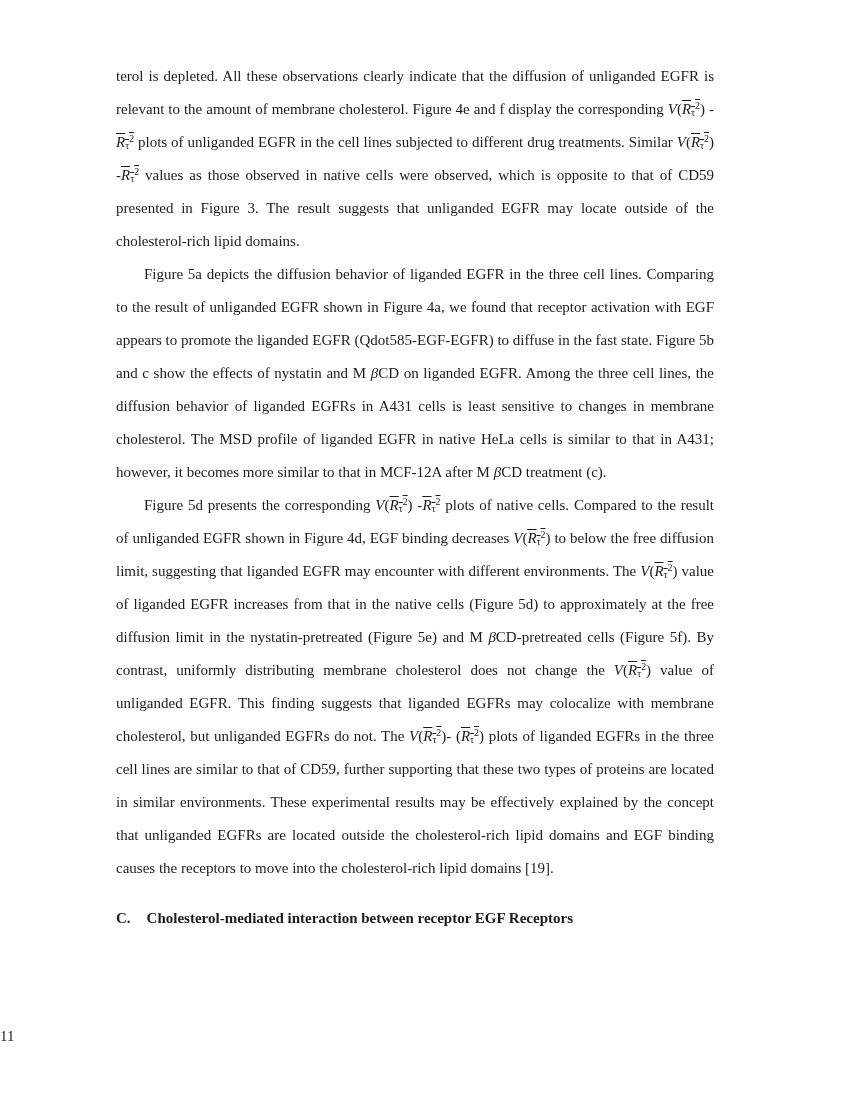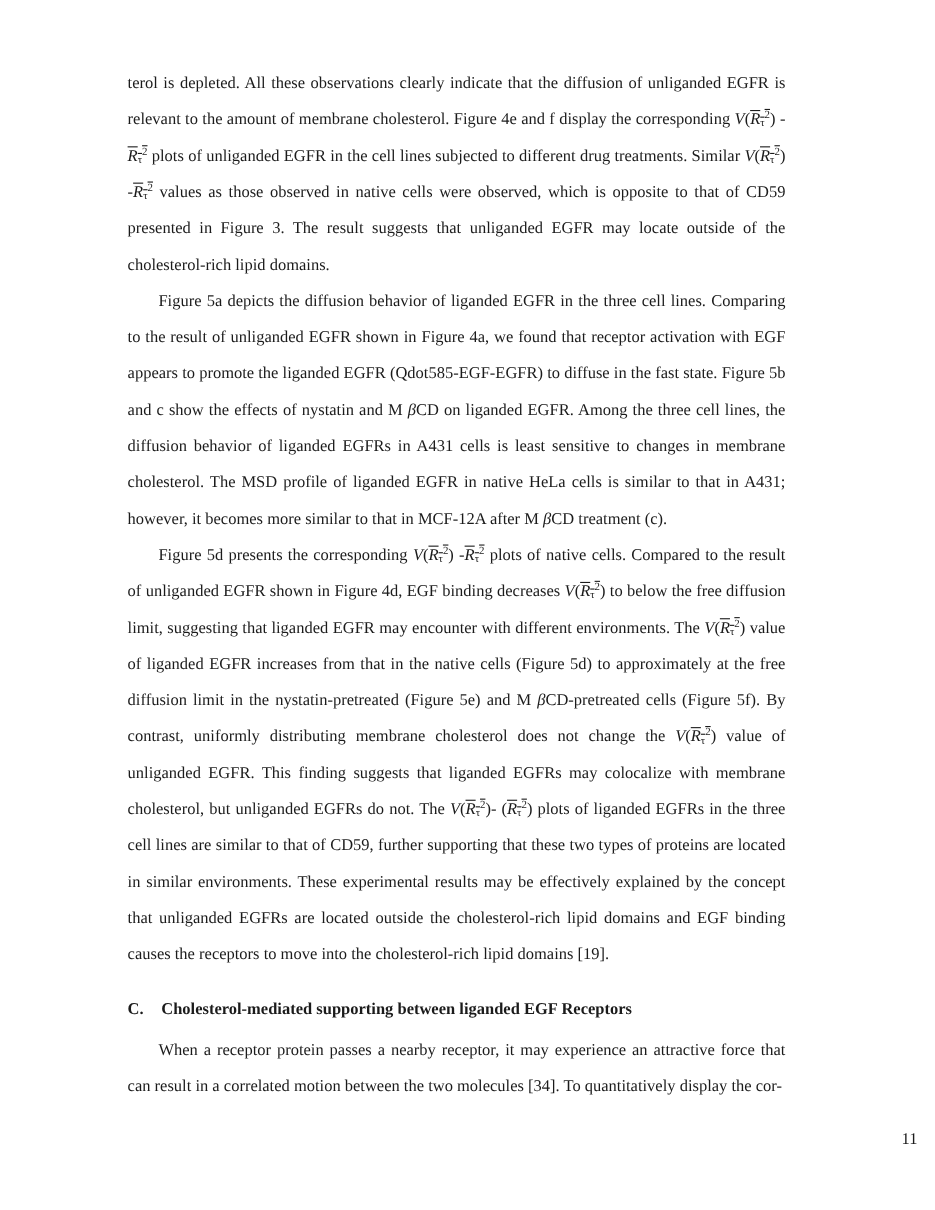--- a/index.html
+++ b/index.html
@@ -58,31 +58,30 @@
   .math sup {
     font-size: 0.66em;
     vertical-align: 0.55em;
     line-height: 0;
   }
   .page-number {
     position: absolute;
     left: 0;
     right: 16px;
     top: 1026px;
-    text-align: right;
+    text-align: left;
     font-size: 15px;
     line-height: 20px;
   }
 </style>
 </head>
 <body>
 
 <main class="text-block">
   <p class="noindent math">terol is depleted.  All these observations clearly indicate that the diffusion of unliganded EGFR is relevant to the amount of membrane cholesterol.  Figure 4e and f display the corresponding <i>V</i>(<span class="ovl"><i>R</i><sub>τ</sub><sup>2</sup></span>) -<span class="ovl"><i>R</i><sub>τ</sub><sup>2</sup></span> plots of unliganded EGFR in the cell lines subjected to different drug treatments.  Similar <i>V</i>(<span class="ovl"><i>R</i><sub>τ</sub><sup>2</sup></span>) -<span class="ovl"><i>R</i><sub>τ</sub><sup>2</sup></span> values as those observed in native cells were observed, which is opposite to that of CD59 presented in Figure 3.  The result suggests that unliganded EGFR may locate outside of the cholesterol-rich lipid domains.</p>
   <p class="math">Figure 5a depicts the diffusion behavior of liganded EGFR in the three cell lines.  Comparing to the result of unliganded EGFR shown in Figure 4a, we found that receptor activation with EGF appears to promote the liganded EGFR (Qdot585-EGF-EGFR) to diffuse in the fast state. Figure 5b and c show the effects of nystatin and M <i>β</i>CD on liganded EGFR. Among the three cell lines, the diffusion behavior of liganded EGFRs in A431 cells is least sensitive to changes in membrane cholesterol.  The MSD profile of liganded EGFR in native HeLa cells is similar to that in A431; however, it becomes more similar to that in MCF-12A after M <i>β</i>CD treatment (c).</p>
   <p class="math">Figure 5d presents the corresponding <i>V</i>(<span class="ovl"><i>R</i><sub>τ</sub><sup>2</sup></span>) -<span class="ovl"><i>R</i><sub>τ</sub><sup>2</sup></span> plots of native cells.  Compared to the result of unliganded EGFR shown in Figure 4d, EGF binding decreases <i>V</i>(<span class="ovl"><i>R</i><sub>τ</sub><sup>2</sup></span>) to below the free diffusion limit, suggesting that liganded EGFR may encounter with different environments.  The  <i>V</i>(<span class="ovl"><i>R</i><sub>τ</sub><sup>2</sup></span>) value of liganded EGFR increases from that in the native cells (Figure 5d) to approximately at the free diffusion limit in the nystatin-pretreated (Figure 5e) and M <i>β</i>CD-pretreated cells (Figure 5f).  By contrast, uniformly distributing membrane cholesterol does not change the <i>V</i>(<span class="ovl"><i>R</i><sub>τ</sub><sup>2</sup></span>) value of unliganded EGFR. This finding suggests that liganded EGFRs may colocalize with membrane cholesterol, but unliganded EGFRs do not.  The <i>V</i>(<span class="ovl"><i>R</i><sub>τ</sub><sup>2</sup></span>)- (<span class="ovl"><i>R</i><sub>τ</sub><sup>2</sup></span>) plots of liganded EGFRs in the three cell lines are similar to that of CD59, further supporting that these two types of proteins are located in similar environments.  These experimental results may be effectively explained by the concept that unliganded EGFRs are located outside the cholesterol-rich lipid domains and EGF binding causes the receptors to move into the cholesterol-rich lipid domains [19].</p>
   <h3 class="section-heading">
-    <span class="sec-label">C.</span><span>Cholesterol-mediated supporting between liganded EGF Receptors</span>
+    <span class="sec-label">C.</span><span>Cholesterol-mediated interaction between receptor EGF Receptors</span>
   </h3>
-  <p class="math">When a receptor protein passes a nearby receptor, it may experience an attractive force that can result in a correlated motion between the two molecules [34]. To quantitatively display the cor-</p>
 </main>
 
 <footer class="page-number">11</footer>
 
 </body></html>

